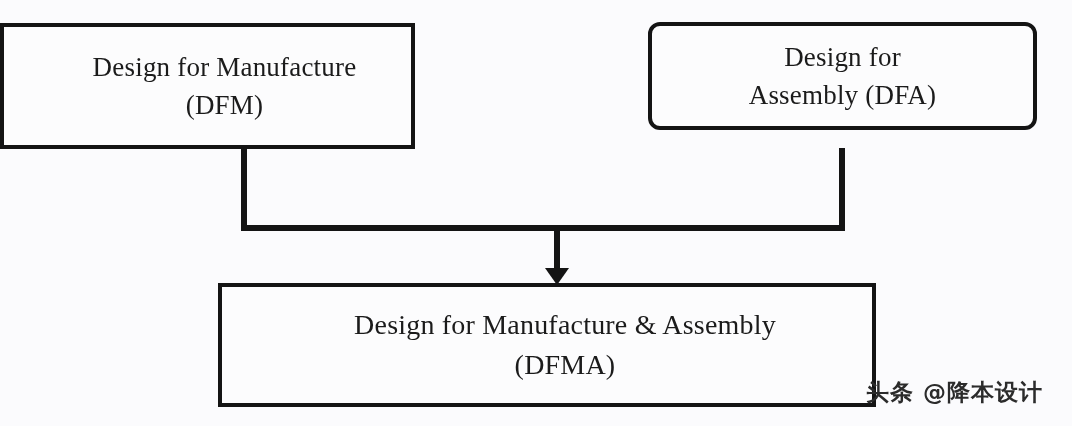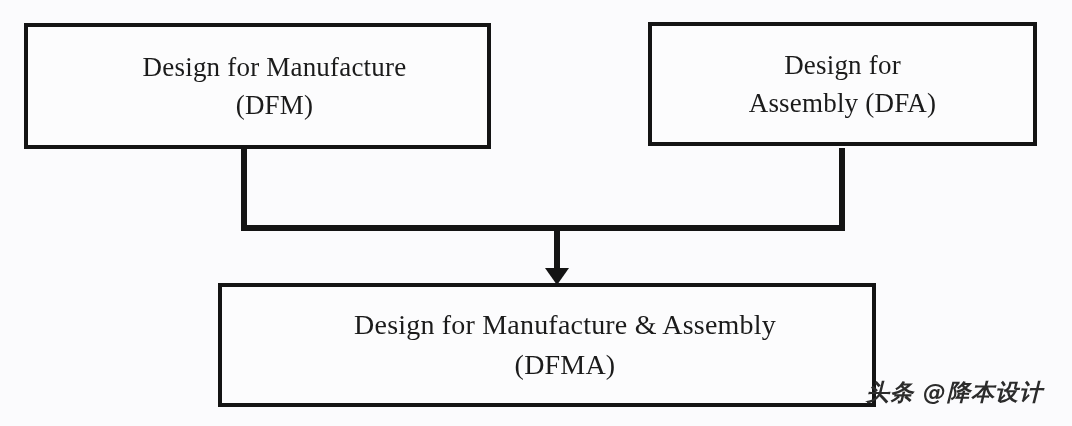--- a/index.html
+++ b/index.html
@@ -28,31 +28,32 @@
   }
   .node-label {
     color: #1b1b1b;
     font-size: 27px;
     line-height: 1.42;
     letter-spacing: 0.2px;
     white-space: pre-line;
     padding: 0 8px;
   }
   #node-dfm {
-    left: 24px;
+    left: 0;
     top: 23px;
-    width: 467px;
+    width: 415px;
     height: 126px;
     padding-left: 34px;
   }
   #node-dfa {
     left: 648px;
     top: 22px;
     width: 389px;
-    height: 124px;
+    height: 108px;
+    border-radius: 12px;
   }
   #node-dfma {
     left: 218px;
     top: 283px;
     width: 658px;
     height: 124px;
   }
   #node-dfma .node-label { font-size: 28px; margin-left: 36px; }
 
   
@@ -115,21 +116,20 @@
       -1px 0 0 rgba(150,150,160,0.35);
     letter-spacing: 1px;
   }
   #watermark-toutiao {
     left: 866px;
     top: 377px;
     font-size: 23px;
     font-weight: 700;
     color: #2b2b2b;
     letter-spacing: 1px;
-    font-style: italic;
   }
 </style>
 </head>
 <body>
 
 <div id="canvas">
 
   <div class="node" id="node-dfm">
     <div class="node-label">Design for Manufacture
 (DFM)</div>

